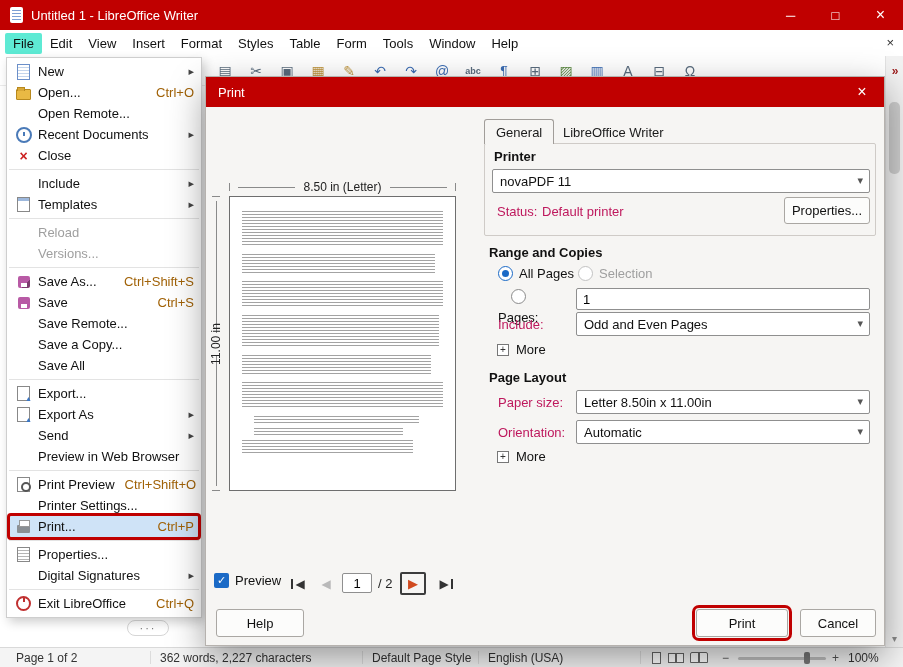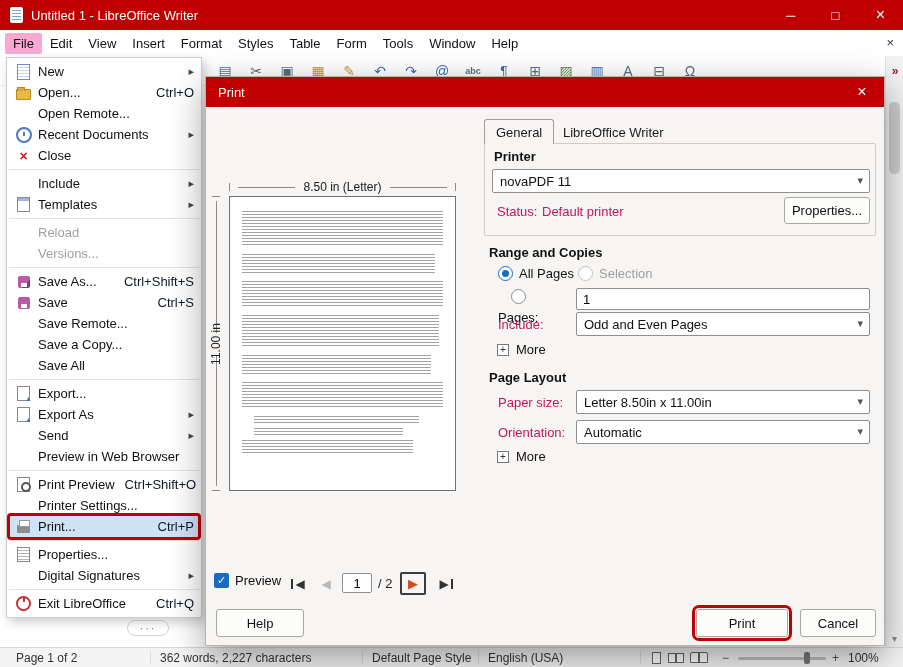--- a/index.html
+++ b/index.html
@@ -12,21 +12,21 @@
 .app-icon::after{content:"";position:absolute;left:2px;right:2px;top:3px;height:10px;background:repeating-linear-gradient(#7d9fd4 0 1px,transparent 1px 3px)}
 .tb-title{font-size:13px}
 .win-controls{margin-left:auto;display:flex;height:100%}
 .wc{width:45px;display:flex;align-items:center;justify-content:center;font-size:13px}
 .wc-close{font-size:16px}
 
 
 .menubar{position:absolute;top:30px;left:0;right:0;height:26px;background:#fff;display:flex;align-items:center;padding-left:5px}
 .mb-items{display:flex;align-items:center}
 .mb-item{padding:3px 8px;border-radius:2px;white-space:nowrap}
-.mb-item.active{background:#f9a8d4}
+.mb-item.active{background:#5eead4}
 .mb-close{position:absolute;right:9px;top:5px;font-size:13px;color:#333}
 
 
 .toolbar{position:absolute;top:56px;left:0;right:18px;height:30px;background:#fff;border-bottom:1px solid #ebebeb;display:flex;align-items:center;gap:9px;padding-left:214px;overflow:hidden}
 .tb-icon{min-width:22px;text-align:center;font-size:14px;color:#5a6c7e;white-space:nowrap}
 .tb-icon.small{font-size:9px;font-weight:bold}
 .tone-blue{color:#3c6db4}.tone-gold{color:#bf943d}.tone-green{color:#5d8a44}
 
 
 .right-rail{position:absolute;top:56px;right:0;width:18px;bottom:20px;background:#f2f2f2;border-left:1px solid #e2e2e2}
@@ -48,21 +48,21 @@
 
 .dots-pill{position:absolute;left:127px;top:620px;width:42px;height:16px;background:#fff;border:1px solid #d6d6d6;border-radius:8px;color:#777;font-size:11px;display:flex;align-items:center;justify-content:center;letter-spacing:2px;z-index:3}
 
 
 .file-menu{position:absolute;left:6px;top:57px;width:196px;background:#fff;border:1px solid #cecece;box-shadow:3px 4px 10px rgba(0,0,0,.2);padding:3px 0;z-index:6}
 .menu-item{height:21px;display:flex;align-items:center;margin:0 3px;padding:0 4px 0 5px;font-size:13px;border-radius:1px;position:relative}
 .menu-item.highlighted{background:#cfe3f7;outline:3px solid #c00000;outline-offset:0}
 .menu-item.disabled .mi-label{color:#9f9f9f}
 .mi-icon{width:17px;height:16px;margin-right:6px;flex:none;position:relative;display:flex;align-items:center;justify-content:center}
 .mi-label{flex:1;white-space:nowrap}
-.mi-shortcut{color:#0f172a;margin-left:10px;white-space:nowrap}
+.mi-shortcut{color:#a16207;margin-left:10px;white-space:nowrap}
 .mi-arrow{color:#444;font-size:11px;margin-left:6px}
 .menu-sep{height:1px;background:#e3e3e3;margin:3px 2px}
 
 
 .new-document-icon::before{content:"";width:11px;height:14px;border:1px solid #6b8fc9;background:repeating-linear-gradient(#fff 0 2px,#c4d5ec 2px 3px)}
 .open-folder-icon::before{content:"";width:13px;height:9px;background:#e9b944;border:1px solid #b8891e;border-radius:1px;margin-top:3px}
 .open-folder-icon::after{content:"";position:absolute;top:2px;left:2px;width:6px;height:3px;background:#d9a838;border:1px solid #b8891e;border-bottom:none}
 .recent-documents-icon::before{content:"";width:12px;height:12px;border:2px solid #4a7ab8;border-radius:50%}
 .recent-documents-icon::after{content:"";position:absolute;top:5px;left:8px;width:2px;height:4px;background:#4a7ab8}
 .close-doc-icon::before{content:"×";color:#cc2222;font-weight:bold;font-size:14px}

